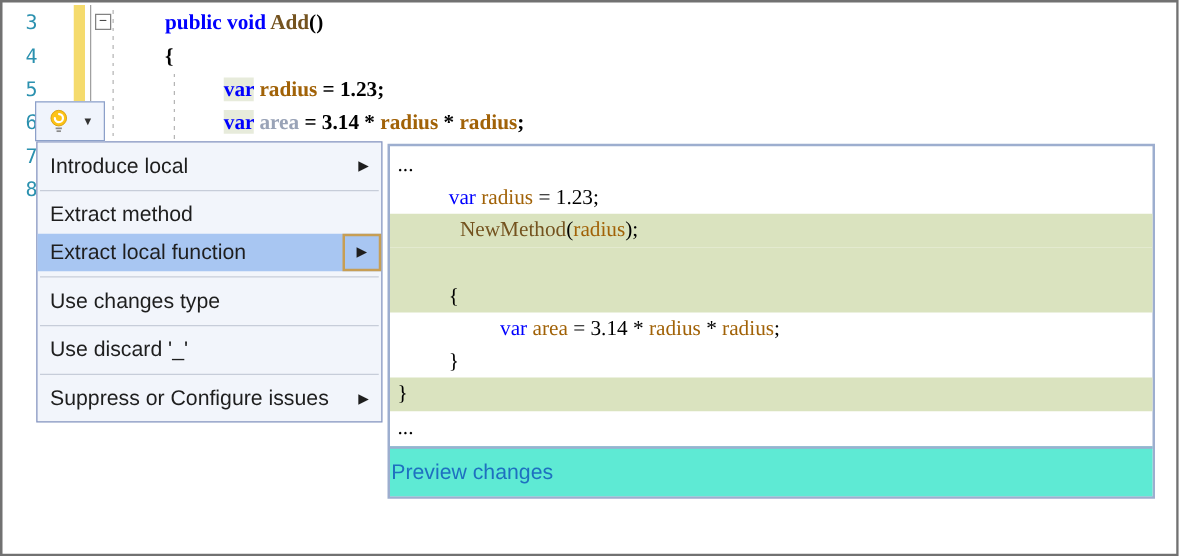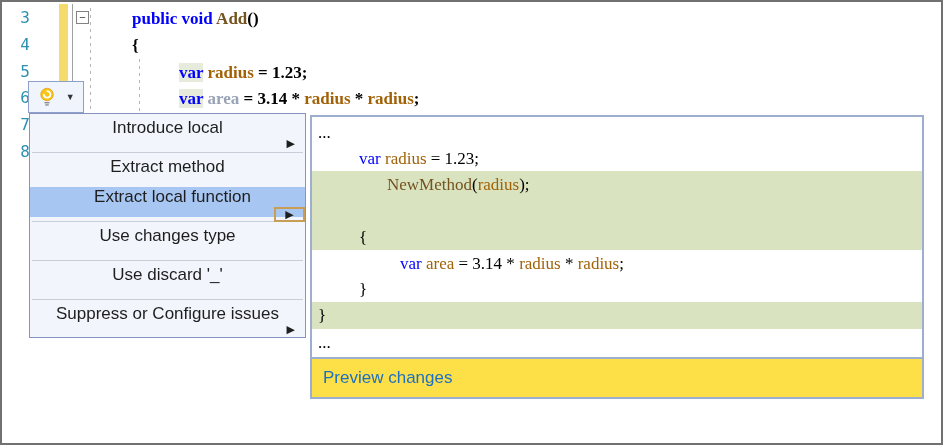--- a/index.html
+++ b/index.html
@@ -31,37 +31,37 @@
   .tok-boxed{background:#E7EBDB;}
   
   .bulb-btn{position:absolute;left:26px;top:79px;width:56px;height:32px;box-sizing:border-box;
     background:#F0F4FC;border:1px solid #8CA0C9;display:flex;align-items:center;
     justify-content:space-evenly;cursor:pointer;z-index:30;}
   .caret{font-size:9px;color:#333;line-height:1;}
   
   .menu{position:absolute;left:27px;top:111px;width:277px;box-sizing:border-box;
     background:#F2F5FB;border:1px solid #8494BF;padding:4px 0 3px 0;z-index:20;}
   .menu-item{position:relative;height:30px;display:flex;align-items:center;
-    padding:0 10px;font-size:17px;color:#1E1E1E;cursor:pointer;flex-direction:column;}
+    padding:0 10px;font-size:17px;color:#1E1E1E;cursor:pointer;}
   .menu-item.selected{background:#A8C6F2;padding-right:0;}
   .menu-label{flex:0 0 auto;}
   .menu-arrow{margin-left:auto;font-size:11px;color:#1E1E1E;line-height:1;}
   .arrow-box{margin-left:auto;width:31px;height:30px;box-sizing:border-box;border:2px solid #C79E54;
     display:flex;align-items:center;justify-content:center;cursor:pointer;}
   .arrow-box .menu-arrow{margin-left:0;}
   .menu-sep{height:1px;background:#C7CDD9;margin:4px 2px;}
   
   .popup{position:absolute;left:308px;top:113px;width:614px;box-sizing:border-box;
     border:2px solid #9DAECF;background:#fff;z-index:10;}
   .popup-code{padding:2px 0;}
   .popup-code .code-line{position:relative;height:26.2px;line-height:26.2px;white-space:pre;
     font-family:"DejaVu Sans Mono",monospace;font-size:17px;font-weight:400;}
   .popup-code .code-line.added{background:#DAE3BF;}
-  .popup-footer{border-top:2px solid #9DAECF;height:38px;background:#fde047;
-    display:flex;align-items:center;padding-left:11px;}
+  .popup-footer{border-top:2px solid #9DAECF;height:38px;background:#5eead4;
+    display:flex;align-items:center;padding-left:1px;}
   .preview-link{color:#1E70C0;font-size:17px;text-decoration:none;cursor:pointer;}
 </style>
 </head>
 <body>
 
 <div class="screen">
 
   <div class="editor">
     <div class="gutter" id="gutter">
         <div class="gutter-num">3</div>
@@ -121,21 +121,21 @@
       <div class="menu-item">
         <span class="menu-label">Suppress or Configure issues</span>
         <span class="menu-arrow">▶</span>
       </div>
     </div>
 
   <div class="popup">
     <div class="popup-code" id="preview-lines">
         <div class="code-line" style="padding-left: 6px;"><span class="tok-plain">...</span></div>
         <div class="code-line" style="padding-left: 47px;"><span class="tok-kw">var</span><span class="tok-plain"> </span><span class="tok-id">radius</span><span class="tok-plain"> = 1.23;</span></div>
-        <div class="code-line added" style="padding-left: 75px;"><span class="tok-method">NewMethod</span><span class="tok-plain">(</span><span class="tok-id">radius</span><span class="tok-plain">);</span></div>
+        <div class="code-line added" style="padding-left: 56px;"><span class="tok-method">NewMethod</span><span class="tok-plain">(</span><span class="tok-id">radius</span><span class="tok-plain">);</span></div>
         <div class="code-line added" style="padding-left: 47px;"></div>
         <div class="code-line added" style="padding-left: 47px;"><span class="tok-plain">{</span></div>
         <div class="code-line" style="padding-left: 88px;"><span class="tok-kw">var</span><span class="tok-plain"> </span><span class="tok-id">area</span><span class="tok-plain"> = 3.14 * </span><span class="tok-id">radius</span><span class="tok-plain"> * </span><span class="tok-id">radius</span><span class="tok-plain">;</span></div>
         <div class="code-line" style="padding-left: 47px;"><span class="tok-plain">}</span></div>
         <div class="code-line added" style="padding-left: 6px;"><span class="tok-plain">}</span></div>
         <div class="code-line" style="padding-left: 6px;"><span class="tok-plain">...</span></div>
       </div>
     <div class="popup-footer">
       <a class="preview-link">Preview changes</a>
     </div>

